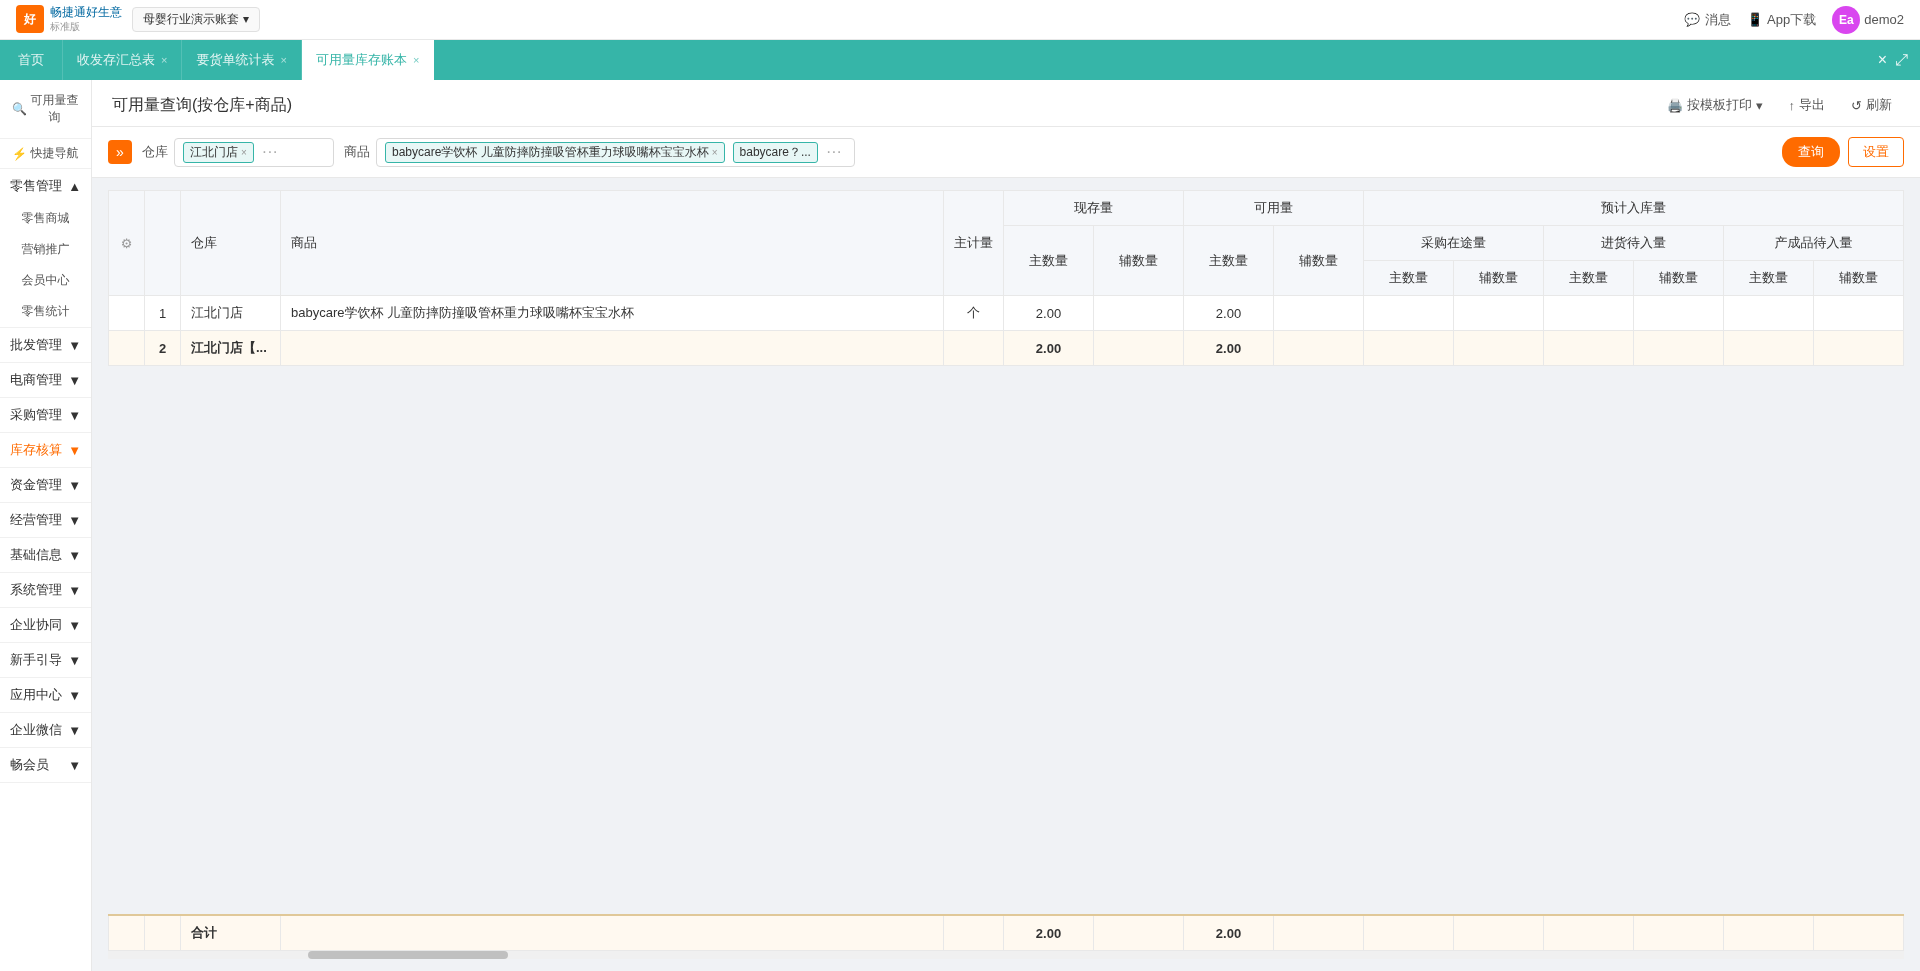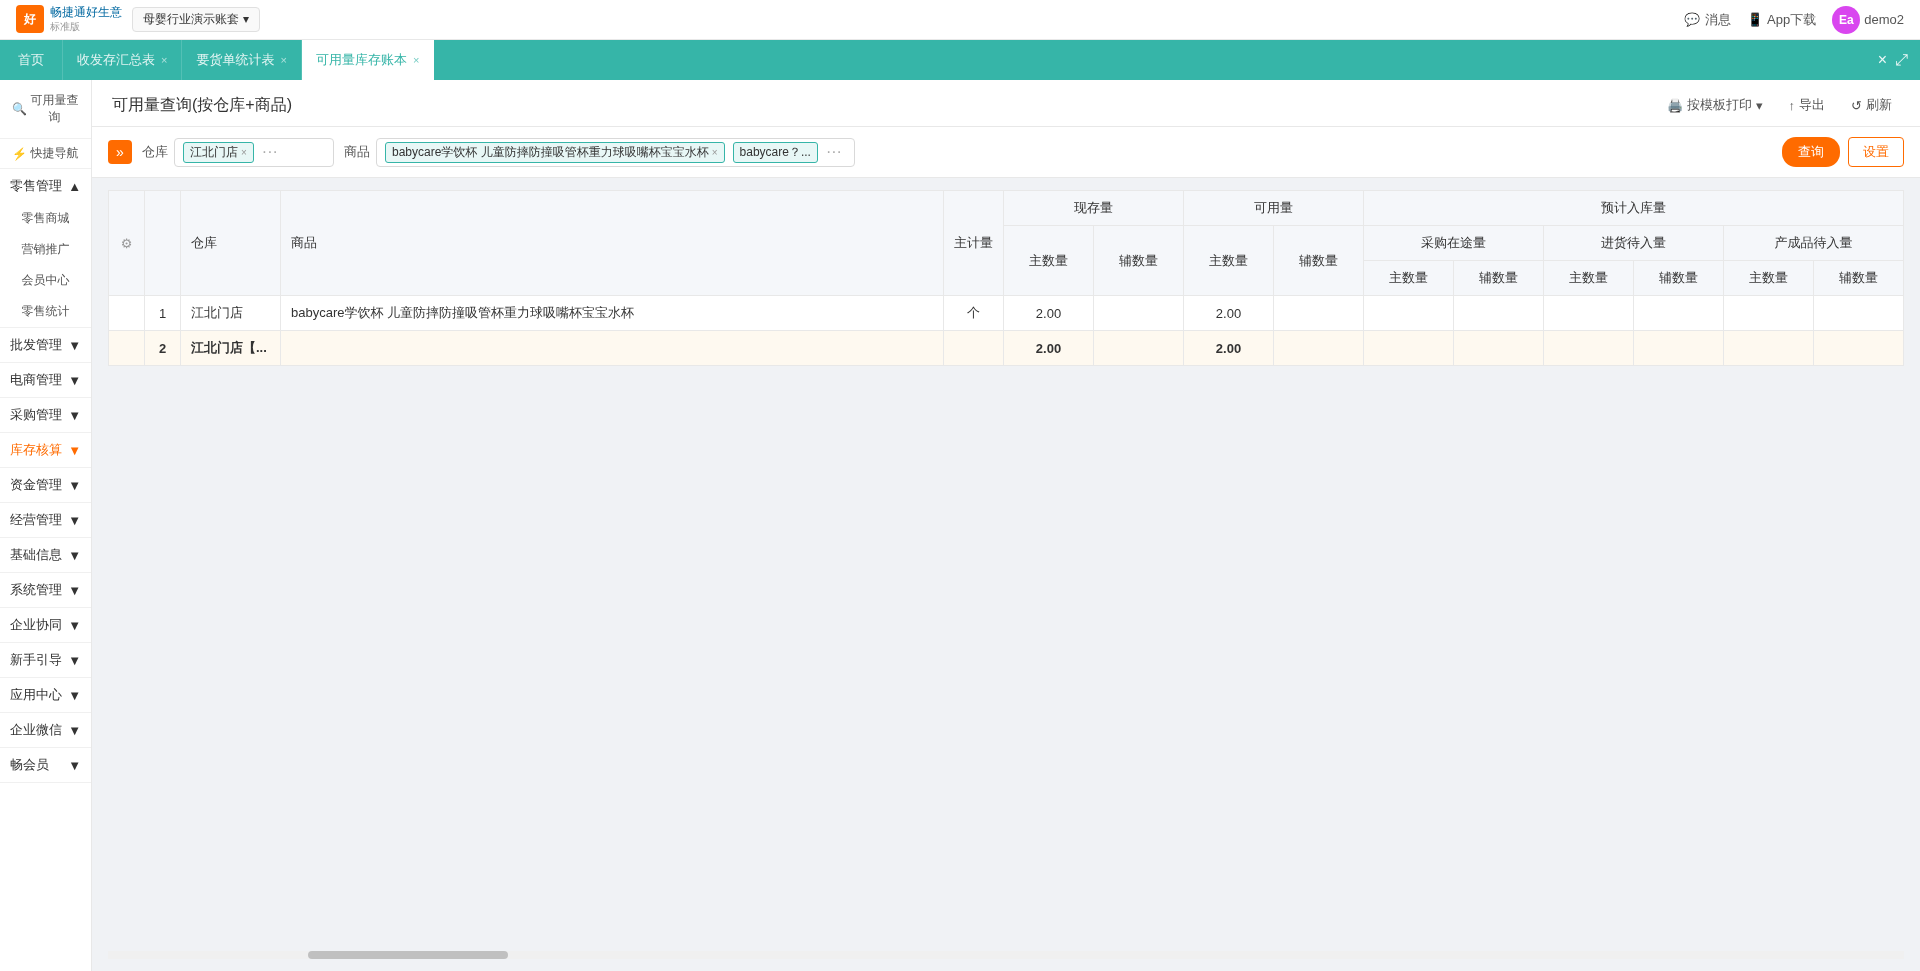--- a/index.html
+++ b/index.html
@@ -419,19 +419,40 @@
             <td></td>
             <td></td>
             <td></td>
             <td></td>
           </tr>
         </tbody>
       </table>
 
       <div style="flex: 1;"></div>
 
+      <table class="data-table" style="background: #fff9f0; margin-top: 0; border-top: 2px solid #e0c898;">
+        <tbody>
+          <tr>
+            <td style="width: 36px;"></td>
+            <td style="width: 36px;"></td>
+            <td class="col-warehouse" style="font-weight: 600;">合计</td>
+            <td class="col-product"></td>
+            <td style="width: 60px;"></td>
+            <td style="width: 90px; font-weight: 600;">2.00</td>
+            <td style="width: 90px;"></td>
+            <td style="width: 90px; font-weight: 600;">2.00</td>
+            <td style="width: 90px;"></td>
+            <td style="width: 90px;"></td>
+            <td style="width: 90px;"></td>
+            <td style="width: 90px;"></td>
+            <td style="width: 90px;"></td>
+            <td style="width: 90px;"></td>
+            <td style="width: 90px;"></td>
+          </tr>
+        </tbody>
+      </table>
 
       <div class="horizontal-scrollbar">
         <div class="scrollbar-thumb"></div>
       </div>
     </div>
   </div>
 </div>
 
 </body></html>

